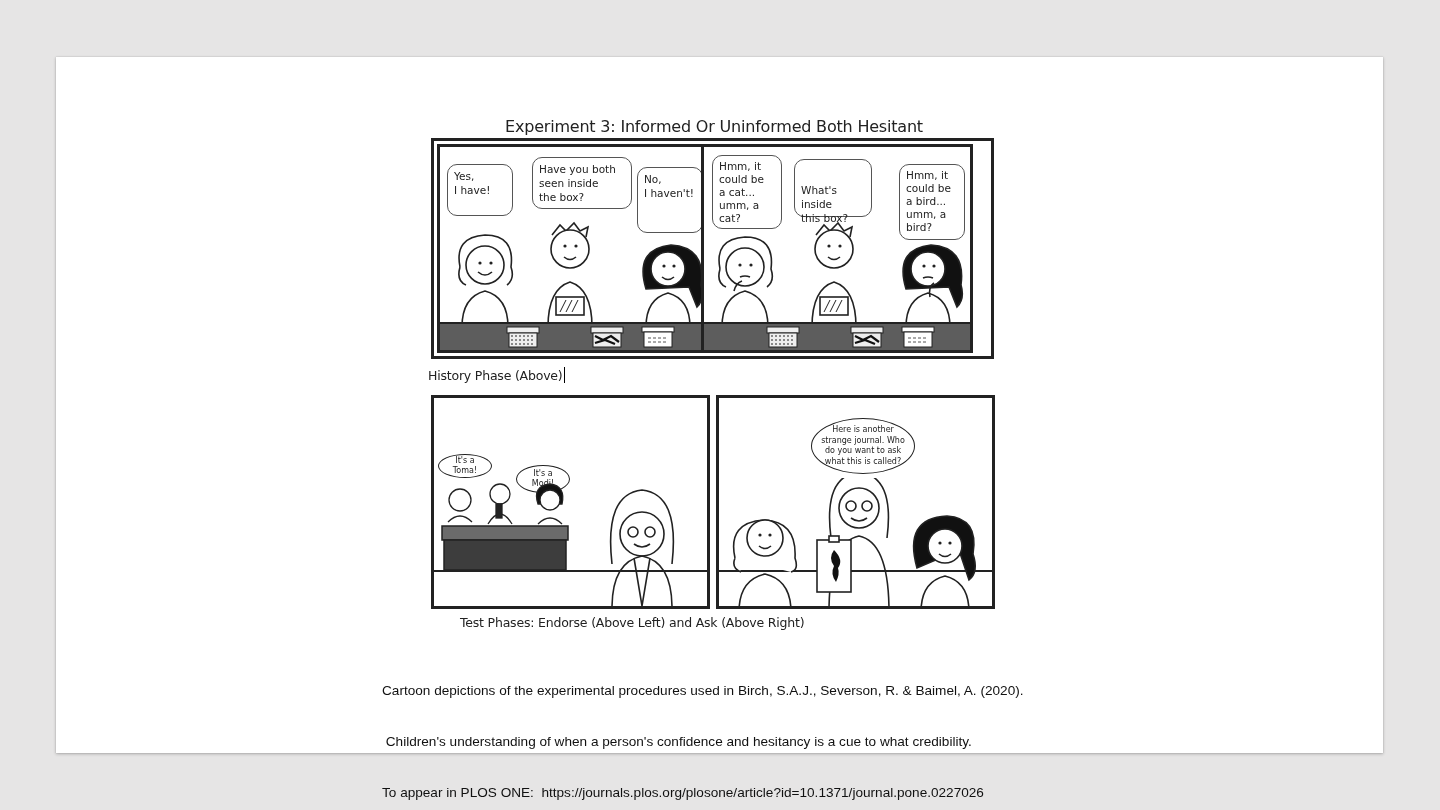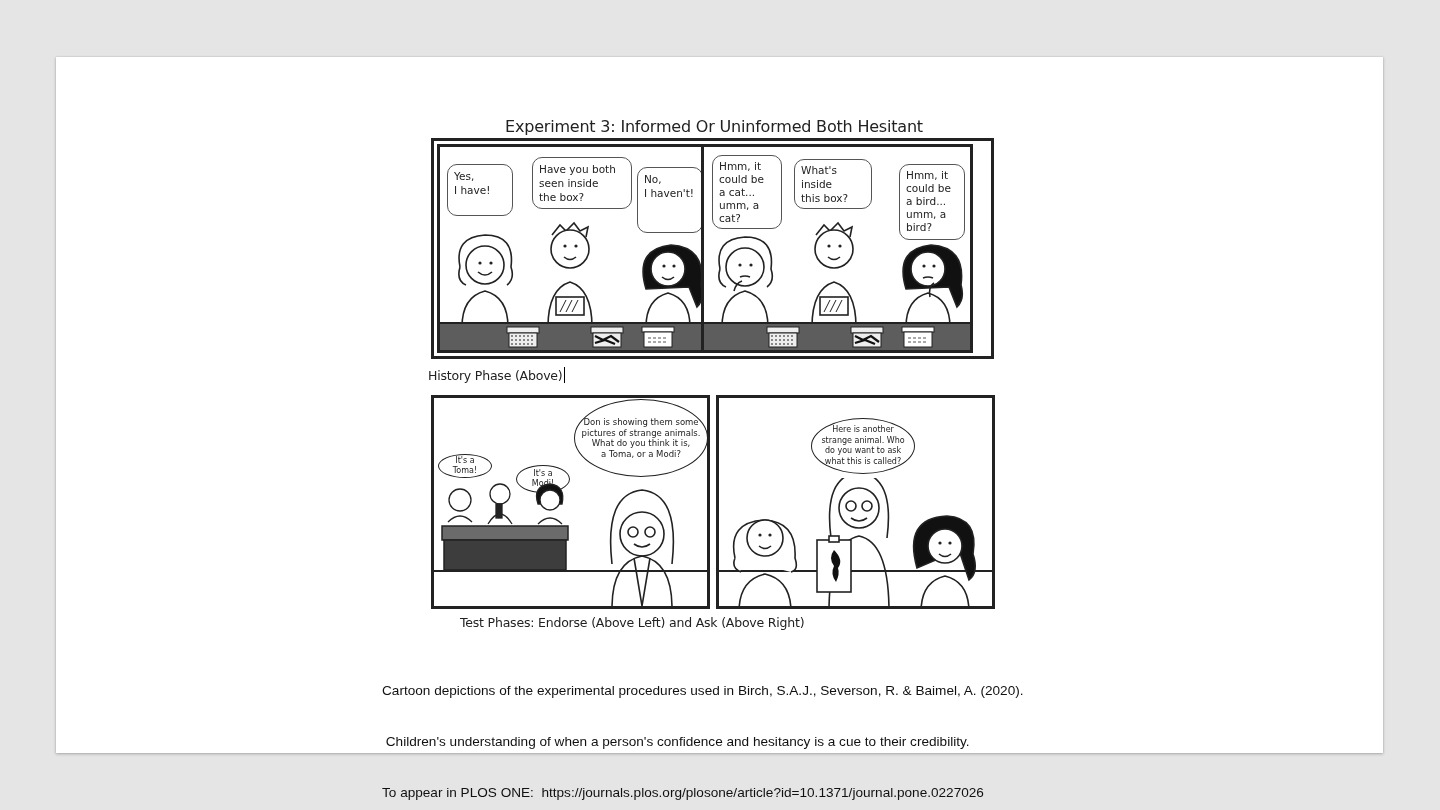--- a/index.html
+++ b/index.html
@@ -87,21 +87,21 @@
         <path d="M7 12h20M7 16h20" stroke="#555" stroke-dasharray="3 2"></path>
       </svg>
   </div>
 
   <div class="panel-top" style="left:267px;">
     <div class="bubble" style="left:8px;top:8px;width:70px;height:74px;line-height:13px;">Hmm, it
 could be
 a cat...
 umm, a
 cat?</div>
-    <div class="bubble" style="left:90px;top:12px;width:78px;height:50px;padding-top:3px;">What's inside
+    <div class="bubble" style="left:90px;top:12px;width:78px;height:58px;padding-top:23px;">What's inside
 this box?</div>
     <div class="bubble" style="left:195px;top:17px;width:66px;height:76px;line-height:13px;">Hmm, it
 could be
 a bird...
 umm, a
 bird?</div>
     <svg class="figure" style="left:0;top:60px;" width="272" height="130">
       <g fill="none" stroke="#222" stroke-width="1.6">
         <path d="M16 62 q-6 -30 25 -32 q30 0 26 32 q4 12 -4 18 M16 62 q-4 14 6 18"></path>
         <circle cx="41" cy="60" r="19" fill="#fff"></circle>
@@ -146,24 +146,20 @@
         <path d="M7 12h20M7 16h20" stroke="#555" stroke-dasharray="3 2"></path>
       </svg>
   </div>
 </div>
 
 <div class="caption-label" style="left:428px;top:367px;"><span>History Phase (Above)</span><span class="cursor"></span></div>
 
 <div class="panel-bottom" style="left:431px;">
   <div class="bubble oval" style="left:4px;top:56px;width:54px;height:24px;">It's a Toma!</div>
   <div class="bubble oval" style="left:82px;top:56px;width:54px;height:28px;margin-top:11px;">It's a Modi!</div>
-  <div class="bubble oval" style="left:140px;top:1px;width:134px;height:78px;font-size:8.5px;">Don is showing them some
-pictures of strange animals.
-What do you think it is,
-a Toma, or a Modi?</div>
   <svg class="figure" style="left:0;top:70px;" width="273" height="140">
     <g fill="none" stroke="#222" stroke-width="1.3">
       <circle cx="26" cy="32" r="11" fill="#fff"></circle>
         <path d="M14 54 q12 -12 24 0"></path>
       <circle cx="66" cy="26" r="10" fill="#fff"></circle>
         <path d="M54 56 q12 -20 24 0"></path>
         <rect x="62" y="36" width="6" height="14" fill="#222"></rect>
       <path d="M104 36 q-6 -18 12 -20 q16 2 12 20z" fill="#111"></path>
         <circle cx="116" cy="32" r="10" fill="#fff"></circle>
         <path d="M104 56 q12 -12 24 0"></path>
@@ -178,21 +174,21 @@
       <path d="M200 76 q8 6 16 0"></path>
       <path d="M178 140 q0 -46 30 -52 q30 6 30 52"></path>
       <path d="M200 90 l8 48 l8 -48"></path>
     </g>
   </svg>
   <div class="floor-line" style="top:172px;"></div>
 </div>
 
 <div class="panel-bottom" style="left:716px;">
   <div class="bubble oval" style="left:92px;top:20px;width:104px;height:56px;">Here is another
-strange animal. Who
+strange journal. Who
 do you want to ask
 what this is called?</div>
   <div class="floor-line" style="top:172px;"></div>
   <svg class="figure" style="left:0;top:80px;" width="273" height="134">
     <g fill="none" stroke="#222" stroke-width="1.6">
       <path d="M16 80 q-8 -36 30 -38 q32 2 30 38 q4 12 -4 14 M16 80 q-4 10 6 14" fill="#fff"></path>
       <circle cx="46" cy="60" r="18" fill="#fff"></circle>
         <path d="M40 68 q6 5 12 0"></path>
       <path d="M20 134 q0 -32 26 -38 q26 6 26 38"></path>
       <path d="M112 60 q-8 -62 28 -66 q36 4 28 66"></path>
@@ -215,16 +211,16 @@
         <circle cx="221" cy="65" r="1.6"></circle>
         <circle cx="231" cy="65" r="1.6"></circle>
       </g>
   </svg>
 </div>
 
 <div class="caption-label" style="left:428px;top:615px;margin-left:32px;">Test Phases:  Endorse (Above Left) and Ask (Above Right)</div>
 
 <div class="citation">
   <div>Cartoon depictions of the experimental procedures used in Birch, S.A.J., Severson, R. &amp; Baimel, A. (2020).</div>
-  <div> Children's understanding of when a person's confidence and hesitancy is a cue to their credibility.</div>
+  <div> Children's understanding of when a person's confidence and hesitancy is a cue to what credibility.</div>
   <div>To appear in PLOS ONE:  https://journals.plos.org/plosone/article?id=10.1371/journal.pone.0227026</div>
   
 </div>
 
 </body></html>

